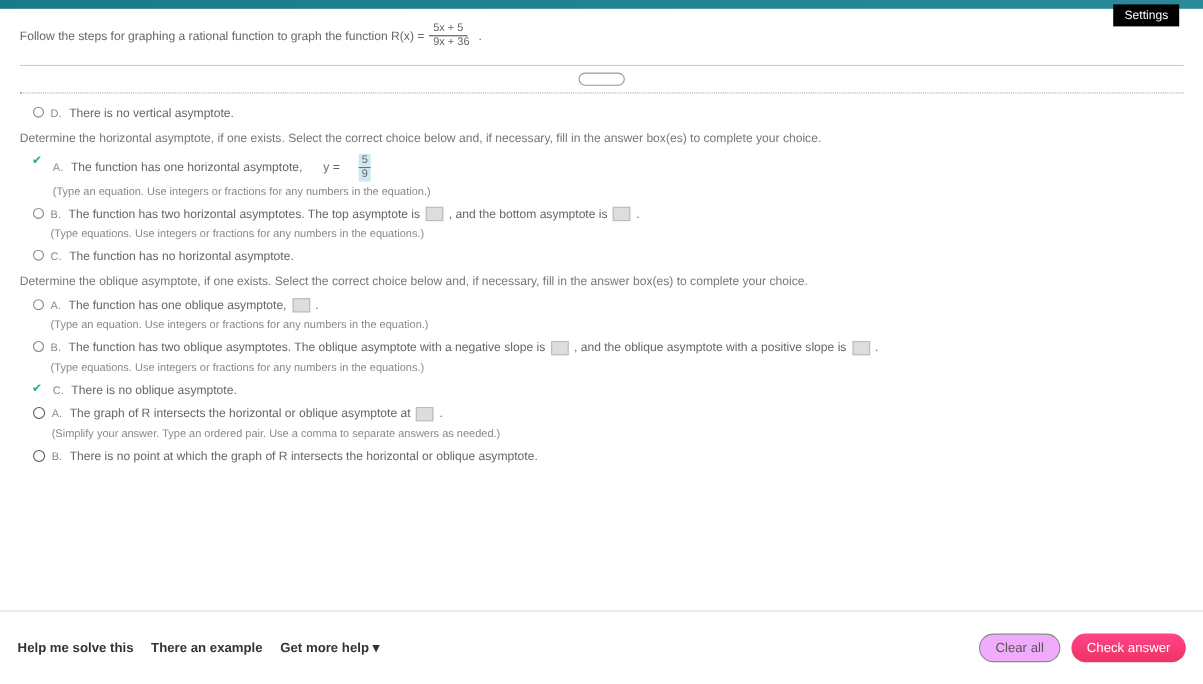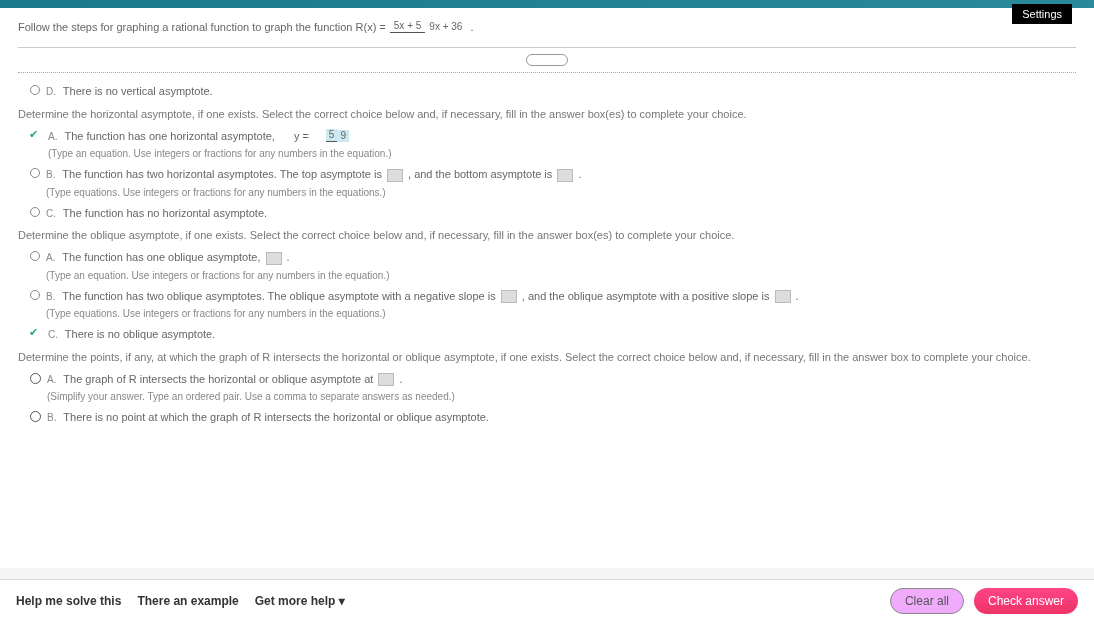--- a/index.html
+++ b/index.html
@@ -1,37 +1,37 @@
 <!DOCTYPE html>
 <html><head>
 <meta charset="utf-8">
 <style>
 *{margin:0;padding:0;box-sizing:border-box}
 body{font-family:Arial,sans-serif;font-size:11px;color:#555;background:#f5f5f5;width:1094px;height:622px;position:relative;overflow:hidden}
 .header{background:linear-gradient(to right,#1a7a8a,#2a8a9a);height:8px;position:relative}
 .settings{position:absolute;right:22px;top:4px;background:#000;color:#fff;font-size:11px;padding:4px 10px;border-radius:0;z-index:10}
 .content{background:#fff;padding:12px 18px 50px 18px;height:560px;overflow:hidden}
 .prompt{display:flex;align-items:center;gap:4px;color:#666}
-.frac{display:inline-flex;flex-direction:row;align-items:flex-end;font-size:10px;line-height:1.2}
+.frac{display:inline-flex;flex-direction:column;align-items:flex-start;font-size:10px;line-height:1.2}
 .frac-num{border-bottom:1px solid #555;padding:0 4px}
 .frac-den{padding:0 4px}
 .divider{border:0;border-top:1px solid #ccc;margin:14px 0 6px 0}
 .pill{width:42px;height:12px;border:1px solid #999;border-radius:8px;margin:4px auto;background:#fff}
 .dotted{border-top:1px dotted #aaa;margin:6px 0 10px 0;height:1px}
 .opt{display:flex;align-items:flex-start;gap:6px;margin:1px 0 5px 12px;line-height:1.5}
 .radio{width:10px;height:10px;border:1px solid #888;border-radius:50%;margin-top:2px;flex-shrink:0;background:#fff}
 .radio.circ{border-color:#555;width:11px;height:11px}
 .letter{color:#888;margin-right:4px;font-size:10px}
 .opt-text{color:#666}
 .instruct{color:#777;margin:8px 0 8px 0;font-size:11px}
 .hint{color:#888;font-size:10px;margin-top:2px}
 .input-box{display:inline-block;width:16px;height:13px;background:#ddd;border:1px solid #bbb;vertical-align:middle;margin:0 2px}
 .check{width:12px;height:12px;margin-top:1px;flex-shrink:0;position:relative}
 .check::before{content:"✔";position:absolute;top:-3px;left:-1px;font-size:11px;color:#2a7}
-.footer{position:absolute;bottom:0;left:0;right:0;padding:8px 16px;display:flex;align-items:center;justify-content:space-between;background:#fff;border-top:1px solid #ddd}
+.footer{position:absolute;bottom:0;left:0;right:0;padding:20px 16px;display:flex;align-items:center;justify-content:space-between;background:#fff;border-top:1px solid #ddd}
 .help-links{display:flex;gap:16px;align-items:center;color:#333;font-size:12px}
 .help-links span{font-weight:bold}
 .btns{display:flex;gap:10px;align-items:center}
 .clear{border:1px solid #888;border-radius:16px;padding:5px 14px;background:#f0abfc;color:#555;font-size:12px}
 .check-ans{border:0;border-radius:16px;padding:6px 14px;background:linear-gradient(to bottom,#f48,#e36);color:#fff;font-size:12px}
 .eq{display:inline-flex;align-items:center;gap:15px}
 </style>
 </head>
 <body>
 
@@ -127,21 +127,20 @@
   </div>
 
   <div class="opt">
     <span class="check"></span>
     <span class="opt-text">
       <span class="letter">C.</span>
       <span>There is no oblique asymptote.</span>
     </span>
   </div>
 
-  <div class="instruct">Determine the points, if any, at which the graph of R intersects the horizontal or oblique asymptote, if one exists. Select the correct choice below and, if necessary, fill in the answer box to complete your choice.</div>
 
   <div class="opt">
     <span class="radio circ"></span>
     <span class="opt-text">
       <span class="letter">A.</span>
       <span>The graph of R intersects the horizontal or oblique asymptote at</span>
       <span class="input-box"></span>
       <span>.</span>
       <div class="hint">(Simplify your answer. Type an ordered pair. Use a comma to separate answers as needed.)</div>
     </span>

